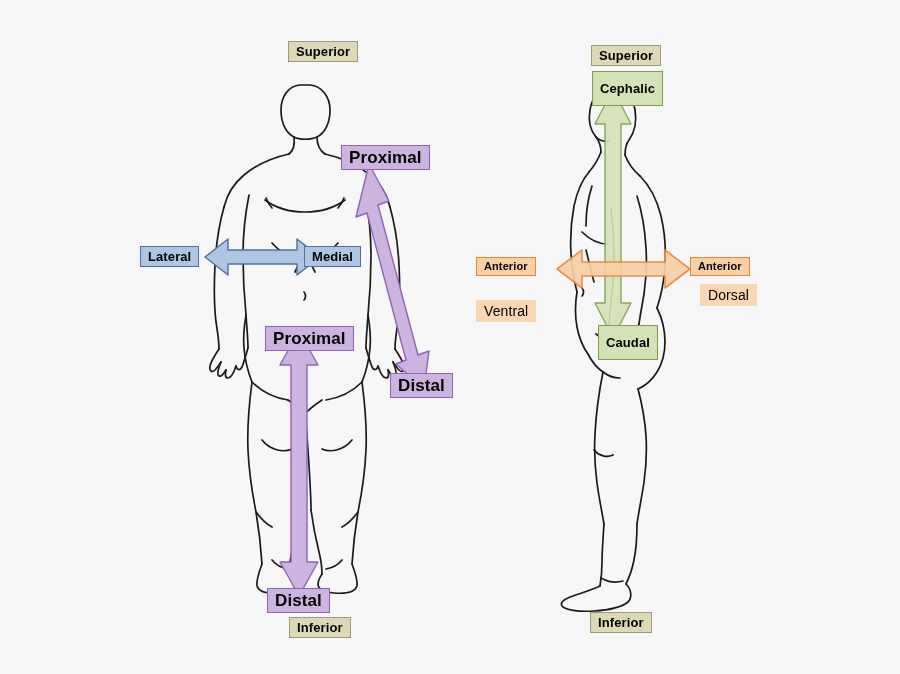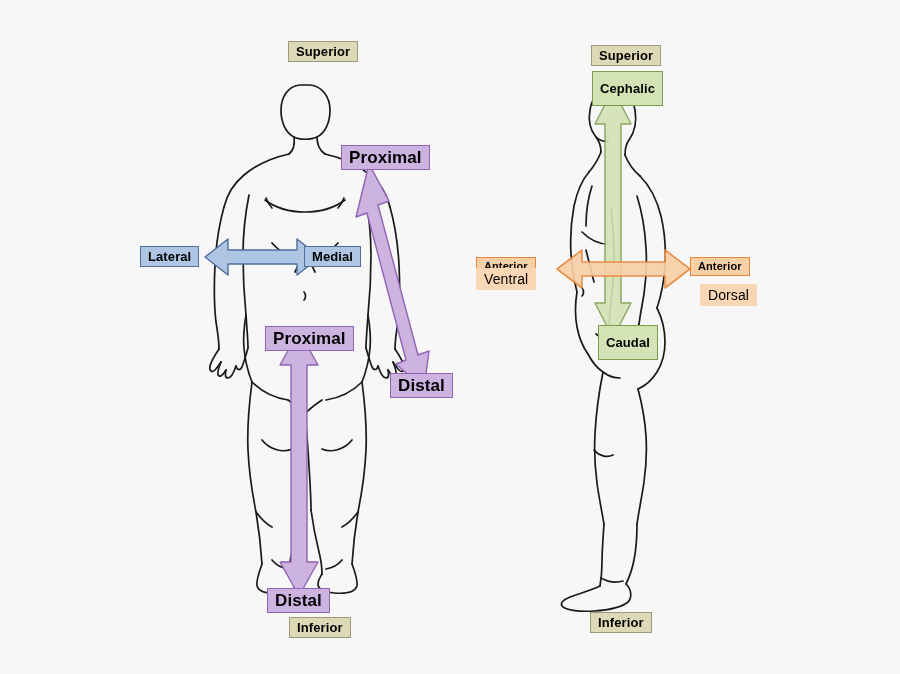--- a/index.html
+++ b/index.html
@@ -273,21 +273,21 @@
   <div class="lbl lbl-purple" style="left:267px; top:588px;">Distal</div>
 
   <div class="lbl lbl-axis" style="left:289px; top:617px;">Inferior</div>
 
   <div class="lbl lbl-axis" style="left:591px; top:45px;">Superior</div>
 
   <div class="lbl lbl-green" style="left:592px; top:71px;">Cephalic</div>
 
   <div class="lbl lbl-orange" style="left:476px; top:257px;">Anterior</div>
 
-  <div class="lbl lbl-orange-plain" style="left:476px; top:268px;">Ventral</div>
+  <div class="lbl lbl-orange-plain" style="left:476px; top:300px;">Ventral</div>
 
   <div class="lbl lbl-orange" style="left:690px; top:257px;">Anterior</div>
 
   <div class="lbl lbl-orange-plain" style="left:700px; top:284px;text-align:right;">Dorsal</div>
 
   <div class="lbl lbl-green" style="left:598px; top:325px;">Caudal</div>
 
   <div class="lbl lbl-axis" style="left:590px; top:612px;">Inferior</div>
 
 </div>

